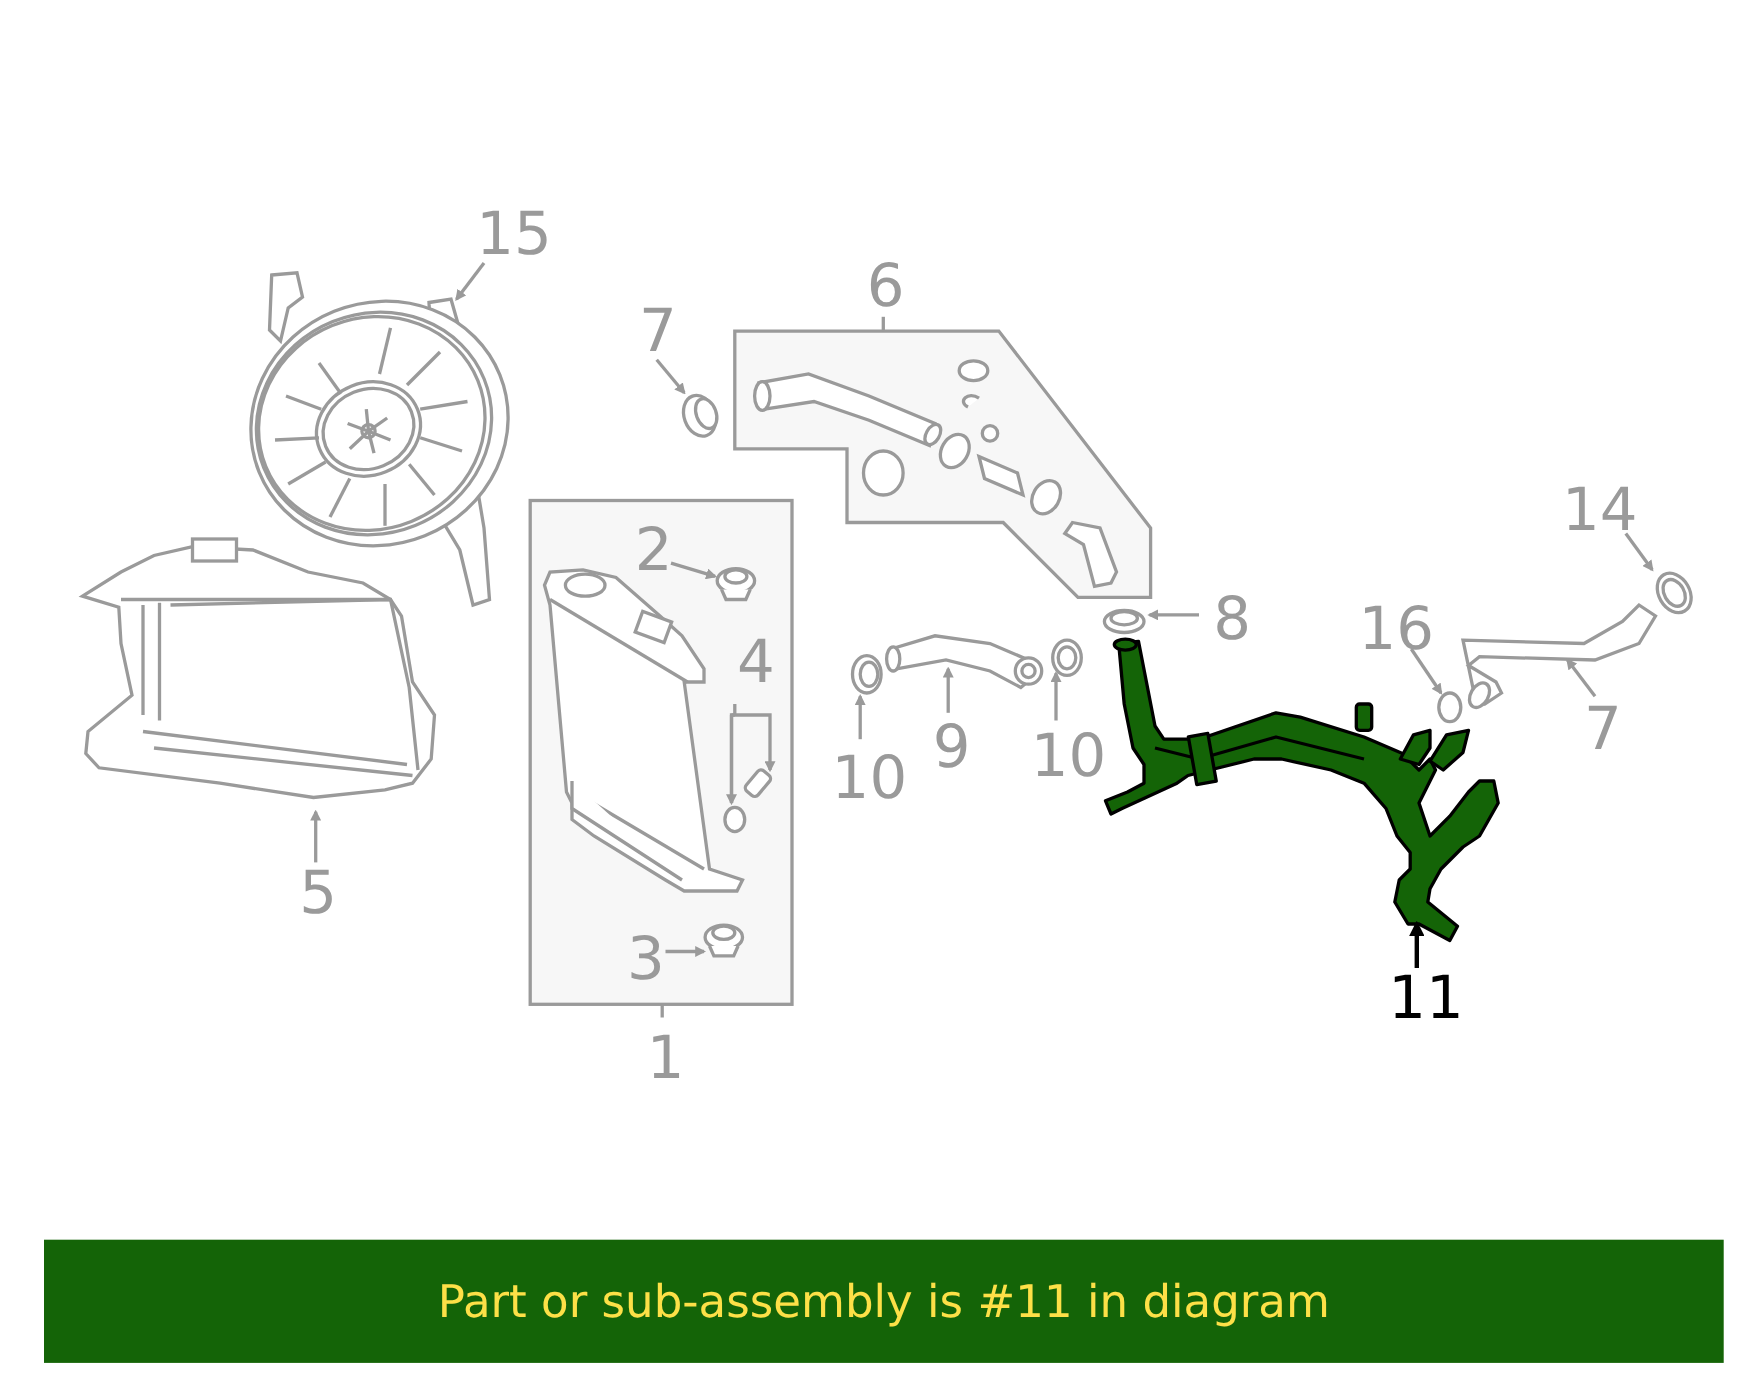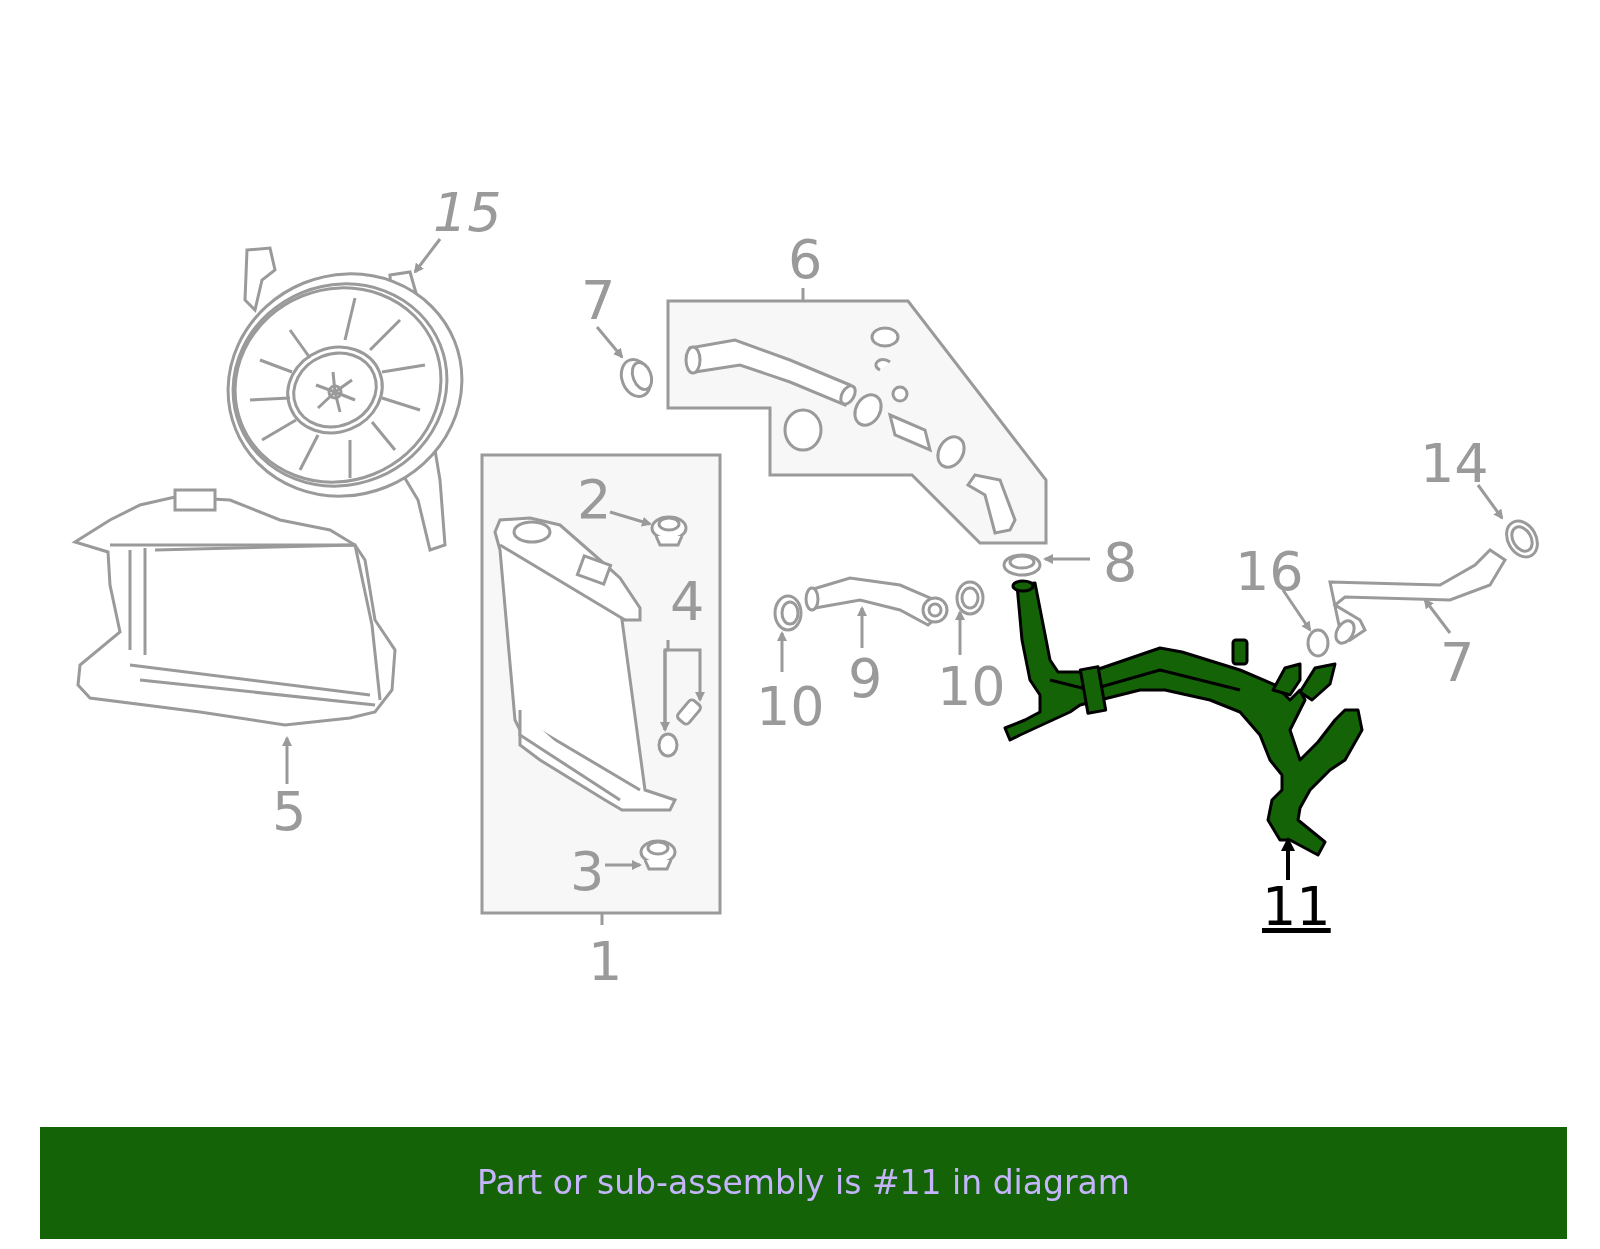--- a/index.html
+++ b/index.html
@@ -1,21 +1,21 @@
 <!DOCTYPE html>
 <html><head>
   <meta charset="utf-8">
   <style>
     html, body { margin: 0; padding: 0; background: #ffffff; }
     body { width: 1600px; height: 1249px; position: relative; overflow: hidden; font-family: "DejaVu Sans", sans-serif; }
     #diagram { position: absolute; left: 0; top: 0; width: 1600px; height: 1249px; }
     .callout { position: absolute; font-family: "DejaVu Sans", sans-serif; font-size: 54px; color: #9a9a9a; line-height: 1; }
     .callout.highlight { color: #000000; }
     #banner { position: absolute; left: 40px; top: 1127px; width: 1527px; height: 112px; background: #146407; display: flex; flex-direction: column; align-items: center; justify-content: center; }
-    #banner .line { font-family: "DejaVu Sans", sans-serif; font-size: 33px; color: #c4b5fd; line-height: 50px; white-space: nowrap; }
+    #banner .line { font-family: "DejaVu Sans", sans-serif; font-size: 41px; color: #fde047; line-height: 50px; white-space: nowrap; }
   </style>
 </head>
 <body>
 
 <svg id="diagram" viewBox="0 0 1600 1249" xmlns="http://www.w3.org/2000/svg">
   <defs>
     <marker id="arrowGray" markerWidth="10" markerHeight="10" refX="8" refY="5" orient="auto" markerUnits="userSpaceOnUse">
       <path d="M0,0 L10,5 L0,10 z" fill="#9a9a9a"></path>
     </marker>
     <marker id="arrowBlack" markerWidth="14" markerHeight="14" refX="11" refY="7" orient="auto" markerUnits="userSpaceOnUse">
@@ -168,32 +168,32 @@
     <path d="M1050,680 L1090,690 L1160,670 L1240,690" fill="none"></path>
     <rect x="1084" y="668" width="18" height="44" transform="rotate(-10 1093 690)"></rect>
     <rect x="1233" y="640" width="14" height="24" rx="3"></rect>
     <path d="M1273,690 L1285,668 L1300,664 L1300,680 L1290,695 Z"></path>
     <path d="M1300,692 L1315,668 L1335,664 L1330,684 L1312,700 Z"></path>
     <ellipse cx="1023" cy="586" rx="10" ry="5"></ellipse>
   </g>
   <line x1="1288" y1="880" x2="1288" y2="840" stroke="#000" stroke-width="4" marker-end="url(#arrowBlack)"></line>
 </svg>
 
-<div class="callout" style="left:433px; top:186px;font-style:italic;">15</div>
+<div class="callout" style="left:433px; top:186px;">15</div>
 <div class="callout" style="left:788px; top:233px;">6</div>
 <div class="callout" style="left:581px; top:274px;">7</div>
 <div class="callout" style="left:577px; top:473px;">2</div>
 <div class="callout" style="left:670px; top:575px;">4</div>
 <div class="callout" style="left:570px; top:845px;">3</div>
 <div class="callout" style="left:588px; top:935px;">1</div>
 <div class="callout" style="left:272px; top:785px;">5</div>
 <div class="callout" style="left:1103px; top:536px;">8</div>
 <div class="callout" style="left:756px; top:680px;">10</div>
 <div class="callout" style="left:848px; top:652px;">9</div>
 <div class="callout" style="left:937px; top:660px;">10</div>
 <div class="callout" style="left:1235px; top:545px;">16</div>
 <div class="callout" style="left:1420px; top:437px;">14</div>
 <div class="callout" style="left:1440px; top:636px;">7</div>
-<div class="callout highlight" style="left:1262px; top:880px;text-decoration:underline;">11</div>
+<div class="callout highlight" style="left:1262px; top:880px;">11</div>
 
 <div id="banner">
   <div class="line">Part or sub-assembly is #11 in diagram</div>
 </div>
 
 </body></html>

